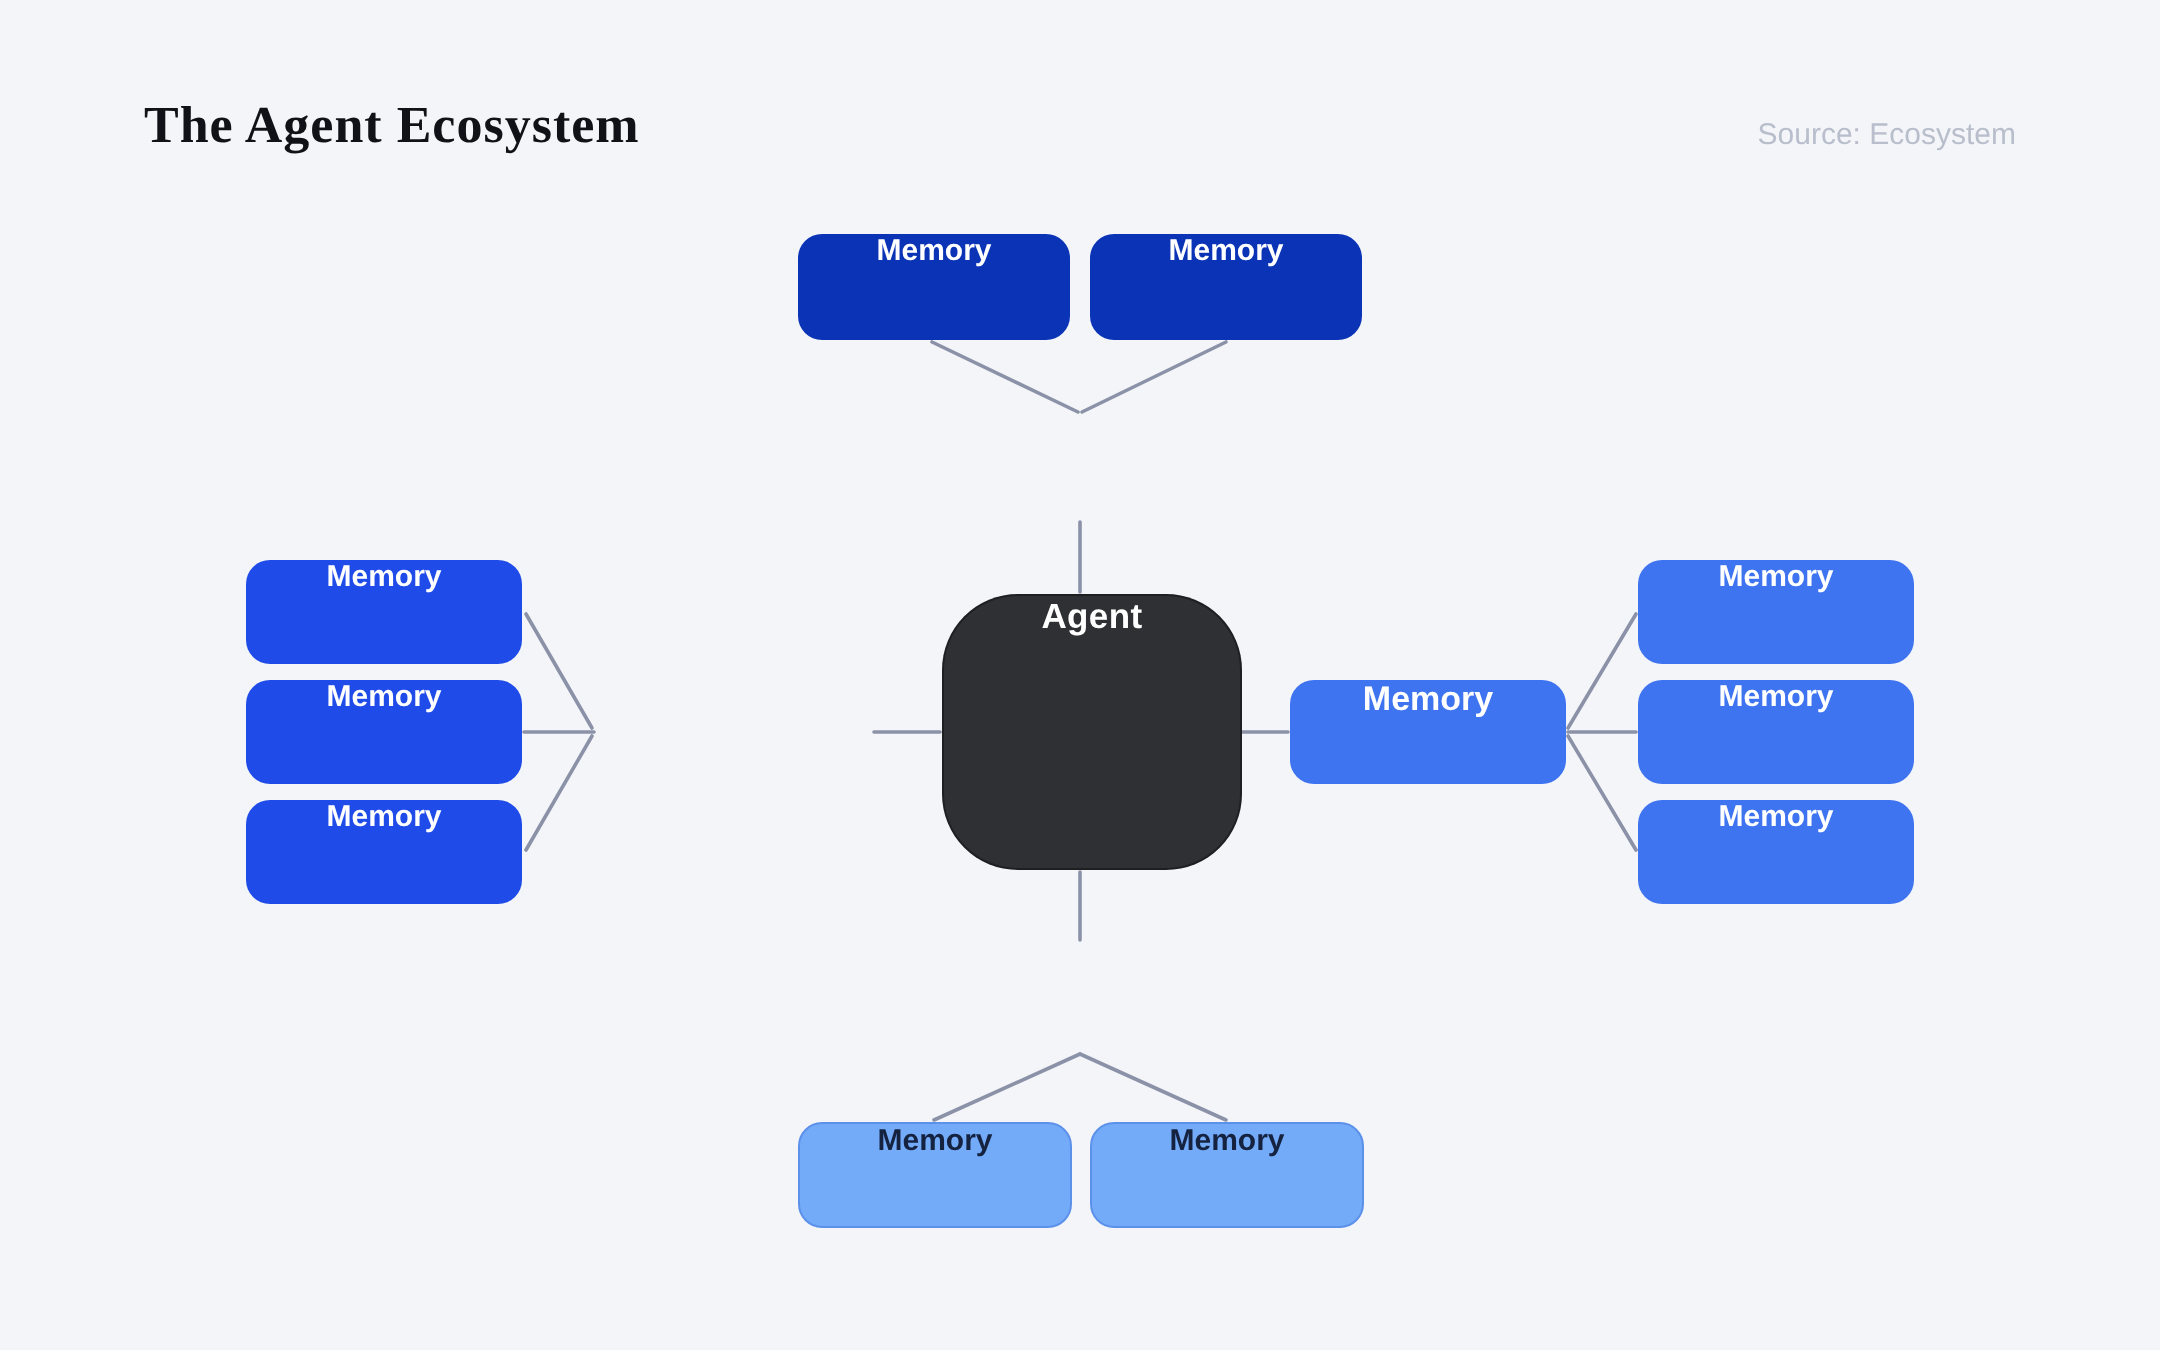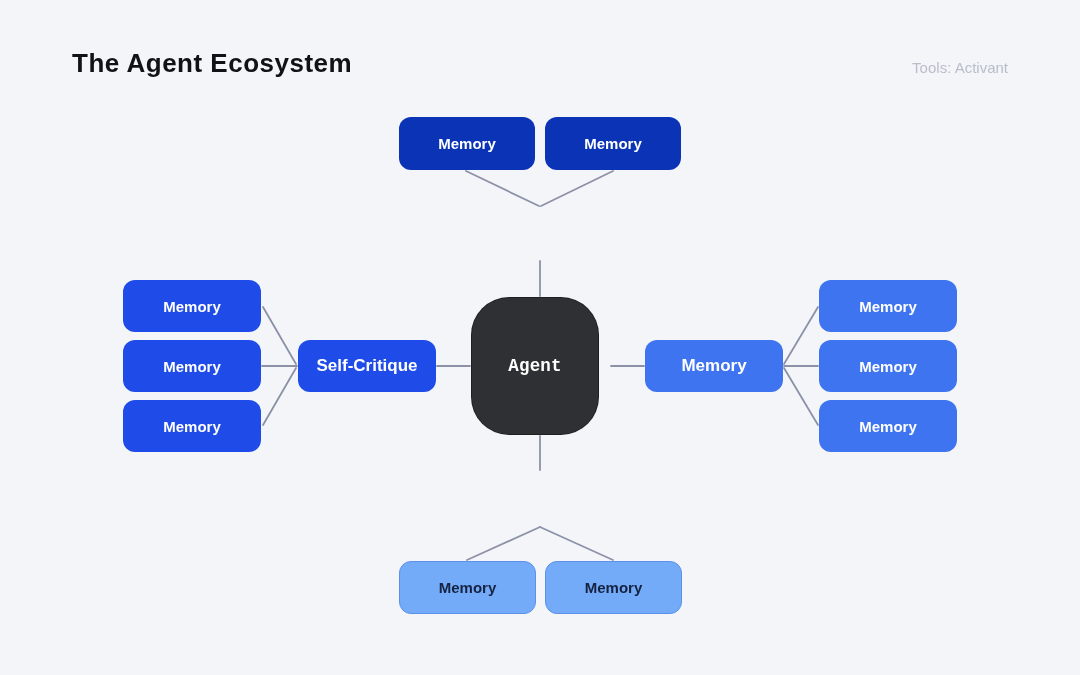--- a/index.html
+++ b/index.html
@@ -3,33 +3,33 @@
 <meta charset="utf-8">
 <style>
   html,body{margin:0;padding:0;background:#e9eaef;}
   .canvas{
     position:relative;width:1080px;height:675px;overflow:hidden;
     background:var(--background,#f4f5f9);
     font-family:"Liberation Sans",sans-serif;
   }
   .title{
     position:absolute;left:72px;top:48px;margin:0;
-    font-family:Liberation Sans, sans-serif;
+    font-family:Liberation Serif, serif;
     font-size:26px;font-weight:bold;letter-spacing:0.5px;
     color:var(--title-color,#111217);
     text-align:right;
   }
   .source{
     position:absolute;right:72px;top:59px;
     font-size:15px;font-weight:500;color:var(--source-color,#b8becb);
   }
   .wires{position:absolute;left:0;top:0;width:1080px;height:675px;pointer-events:none;}
   .wires line{stroke:var(--line,#8b92a8);stroke-width:1.8;stroke-linecap:round;}
   .node{
-    position:absolute;display:flex;align-items:center;justify-content:center;
+    position:absolute;display:flex;justify-content:center;
     border-radius:12px;box-sizing:border-box;
     font-size:15px;font-weight:bold;color:#ffffff;text-align:center;
   }
   .hub{font-size:17px;}
   .dark-blue{background:var(--dark-blue,#0a33b5);}
   .bright-blue{background:var(--bright-blue,#1f4ce9);}
   .medium-blue{background:var(--medium-blue,#3e74f0);}
   .light-blue{
     background:var(--light-blue,#73abf9);
     border:1px solid var(--light-blue-border,#5c91ea);
@@ -38,40 +38,40 @@
   .agent{
     background:var(--agent-bg,#2f3033);
     border:1.5px solid rgba(0,0,0,0.35);
     border-radius:38px;
     font-size:17.5px;font-weight:bold;letter-spacing:0.2px;
   }
   
   .top-leaf-1{left:399px;top:117px;width:136px;height:53px;}
   .top-leaf-2{left:545px;top:117px;width:136px;height:53px;}
   .llm{left:471px;top:208px;width:138px;height:52px;}
-  .agent{left:471px;top:297px;width:128px;height:138px;font-family:Liberation Mono, monospace;}
+  .agent{left:471px;top:297px;width:150px;height:138px;}
   .left-leaf-1{left:123px;top:280px;width:138px;height:52px;}
   .left-leaf-2{left:123px;top:340px;width:138px;height:52px;}
   .left-leaf-3{left:123px;top:400px;width:138px;height:52px;}
   .self-critique{left:298px;top:340px;width:138px;height:52px;}
   .right-hub{left:645px;top:340px;width:138px;height:52px;}
   .right-leaf-1{left:819px;top:280px;width:138px;height:52px;}
   .right-leaf-2{left:819px;top:340px;width:138px;height:52px;}
   .right-leaf-3{left:819px;top:400px;width:138px;height:52px;}
   .tools{left:471px;top:471px;width:138px;height:53px;}
   .bottom-leaf-1{left:399px;top:561px;width:137px;height:53px;}
   .bottom-leaf-2{left:545px;top:561px;width:137px;height:53px;}
 </style>
 </head>
 <body>
 
 <div class="canvas">
 
   <h1 class="title">The Agent Ecosystem</h1>
-  <div class="source">Tools: Activant</div>
+  <div class="source">Source: Ecosystem</div>
 
   <svg class="wires" viewBox="0 0 1080 675">
     <g>
       <line x1="466" y1="171" x2="539" y2="206"></line>
       <line x1="613" y1="171" x2="541" y2="206"></line>
       <line x1="540" y1="261" x2="540" y2="296"></line>
     </g>
     <g>
       <line x1="263" y1="307" x2="296" y2="364"></line>
       <line x1="262" y1="366" x2="297" y2="366"></line>
@@ -104,23 +104,20 @@
 
   <div class="node bright-blue left-leaf-1">
     <span>Memory</span>
   </div>
   <div class="node bright-blue left-leaf-2">
     <span>Memory</span>
   </div>
   <div class="node bright-blue left-leaf-3">
     <span>Memory</span>
   </div>
-  <div class="node bright-blue hub self-critique">
-    <span>Self-Critique</span>
-  </div>
 
   <div class="node medium-blue hub right-hub">
     <span>Memory</span>
   </div>
   <div class="node medium-blue right-leaf-1">
     <span>Memory</span>
   </div>
   <div class="node medium-blue right-leaf-2">
     <span>Memory</span>
   </div>

